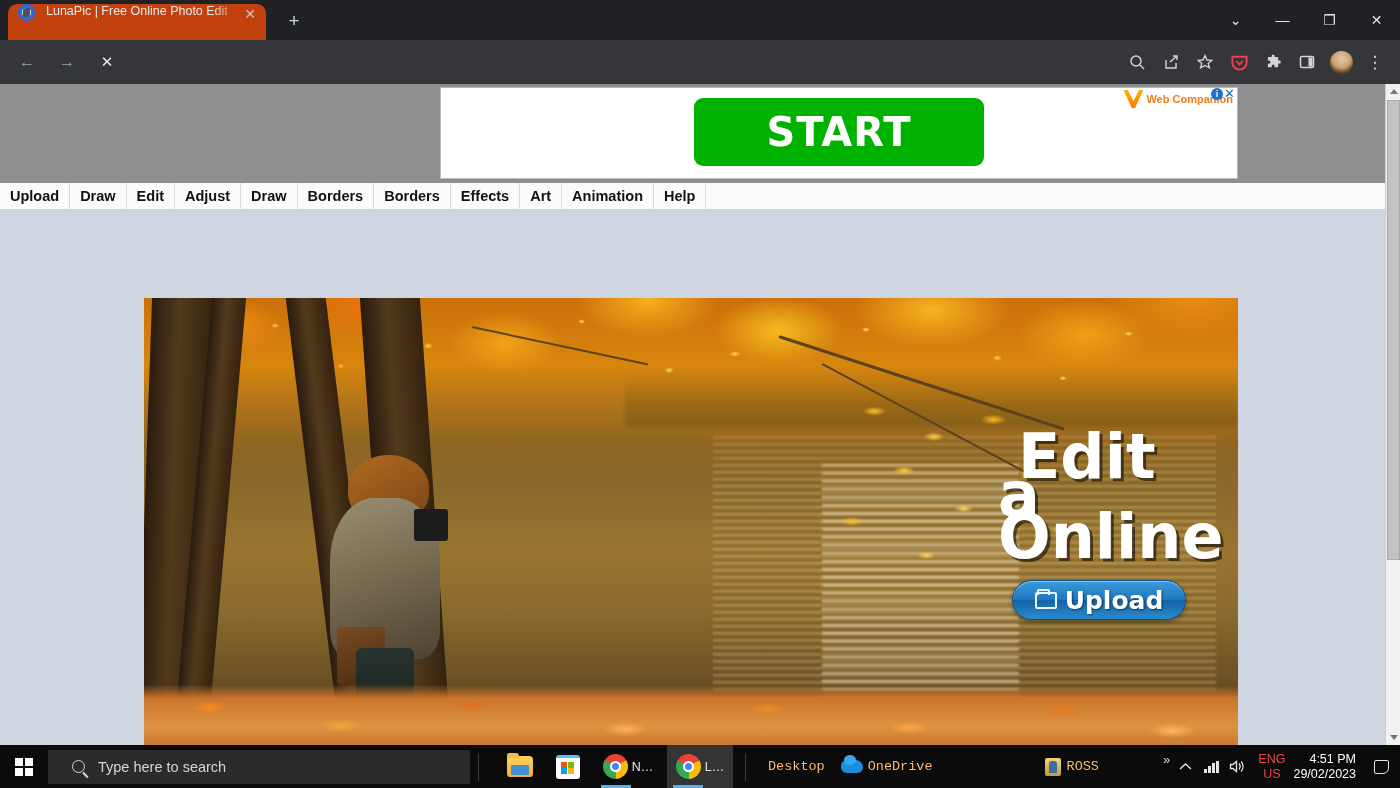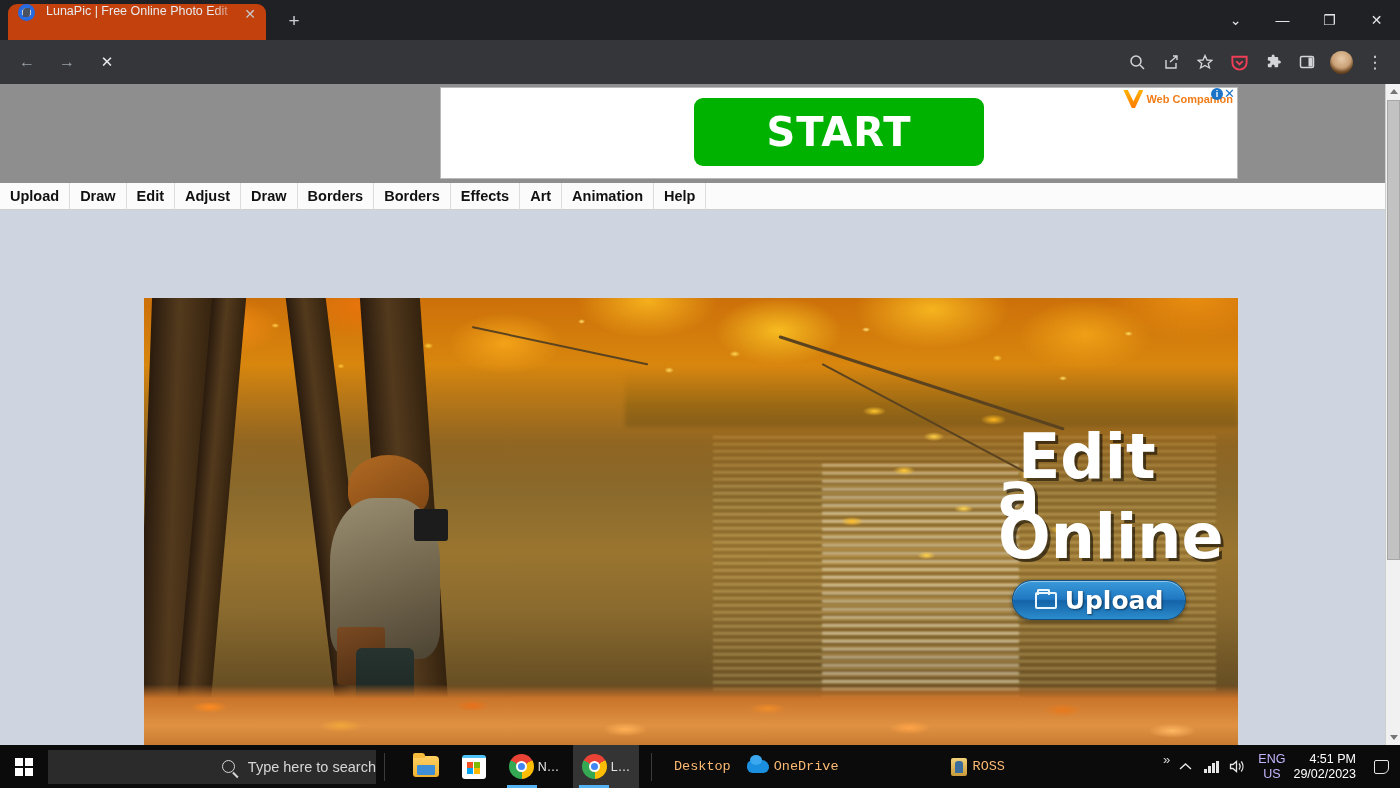--- a/index.html
+++ b/index.html
@@ -268,21 +268,21 @@
   #sb-up .sb-tri { border-bottom: 5px solid #767676; }
   #sb-down .sb-tri { border-top: 5px solid #767676; }
   #sb-thumb { position: absolute; left: 1px; top: 16px; width: 13px; height: 460px; background: #c2c2c2; border: 1px solid #a8a8a8; }
 
   
   #taskbar { position: absolute; left: 0; top: 745px; width: 1400px; height: 43px; background: #0b0b0b; display: flex; align-items: center; }
   #start-button { width: 48px; height: 43px; display: flex; align-items: center; justify-content: center; }
   #win-logo { width: 18px; height: 18px; display: grid; grid-template-columns: 1fr 1fr; grid-template-rows: 1fr 1fr; gap: 2px; }
   #win-logo span { background: #ffffff; display: block; }
   #taskbar-search {
-    width: 328px; height: 34px; background: #2b2b2b; display: flex; align-items: center; padding-left: 2px; justify-content: flex-end;
+    width: 422px; height: 34px; background: #2b2b2b; display: flex; align-items: center; padding-left: 24px;
   }
   #search-glass { width: 13px; height: 13px; border: 1.7px solid #d6d6d6; border-radius: 50%; position: relative; flex: 0 0 auto; }
   #search-glass::after { content: ""; position: absolute; right: -5px; bottom: -4px; width: 7px; height: 1.7px; background: #d6d6d6; transform: rotate(45deg); }
   #taskbar-search-text { margin-left: 13px; color: #d6d6d6; font-size: 14.5px; }
   .tb-sep { width: 1px; height: 28px; background: #3a3a3a; margin: 0 8px; }
   #pinned-apps { display: flex; align-items: center; margin-left: 12px; gap: 6px; }
   .tb-app { width: 42px; height: 43px; display: flex; align-items: center; justify-content: center; position: relative; }
   .tb-app.running::after { content:""; position:absolute; bottom:0; left:6px; width:30px; height:3px; background:#55b3f3; }
   .tb-app.active-win { background: #343434; }
   #icon-explorer { width: 26px; height: 21px; background: linear-gradient(180deg, #ffd063 0%, #f0b22e 100%); border-radius: 2px 4px 3px 3px; position: relative; }
@@ -304,21 +304,21 @@
   .tb-app-label { color: #e6e6e6; font-size: 12.5px; margin-left: 4px; }
   #toolbar-area { display: flex; align-items: center; margin-left: 14px; gap: 0; }
   .tb-toolbar-item { display: flex; align-items: center; color: #fdba74; font-size: 13.5px; font-family: Liberation Mono, monospace; }
   #onedrive-icon { width: 22px; height: 13px; background: #1a8fe0; border-radius: 7px 9px 7px 7px; margin: 0 5px 0 16px; position: relative; }
   #onedrive-icon::before { content:""; position:absolute; left:3px; top:-5px; width:12px; height:10px; background:#3aa7ee; border-radius:50%; }
   #ross-icon { width: 16px; height: 18px; background: linear-gradient(180deg, #f3d27a 0%, #c99a3a 100%); border-radius: 2px; position: relative; margin-right: 6px; }
   #ross-icon::after { content:""; position:absolute; left:4px; top:3px; width:8px; height:12px; background:#3b6e9c; border-radius:3px 3px 0 0; }
   #tray { position: absolute; right: 0; top: 0; height: 43px; display: flex; align-items: center; }
   #tray-overflow { color: #d9d9d9; font-size: 13px; margin-right: 2px; position: relative; top: -7px; }
   .tray-icon { width: 26px; height: 43px; display: flex; align-items: center; justify-content: center; color: #e6e6e6; }
-  #tray-lang { color: #c4b5fd; font-size: 12.5px; line-height: 15px; text-align: center; margin: 0 8px; }
+  #tray-lang { color: #ef4444; font-size: 12.5px; line-height: 15px; text-align: center; margin: 0 8px; }
   #tray-clock { color: #ffffff; font-size: 12.5px; line-height: 15px; text-align: right; margin-right: 12px; }
   #tray-notify { width: 26px; height: 43px; display: flex; align-items: center; justify-content: center; margin-right: 6px; }
   #notify-shape { width: 15px; height: 14px; border: 1.6px solid #e6e6e6; border-radius: 2px 2px 6px 2px; }
 
   .signal-bars { display: flex; align-items: flex-end; gap: 1.5px; height: 12px; }
   .signal-bars i { width: 2.5px; background: #e6e6e6; display: block; }
 </style>
 </head>
 <body>
 

